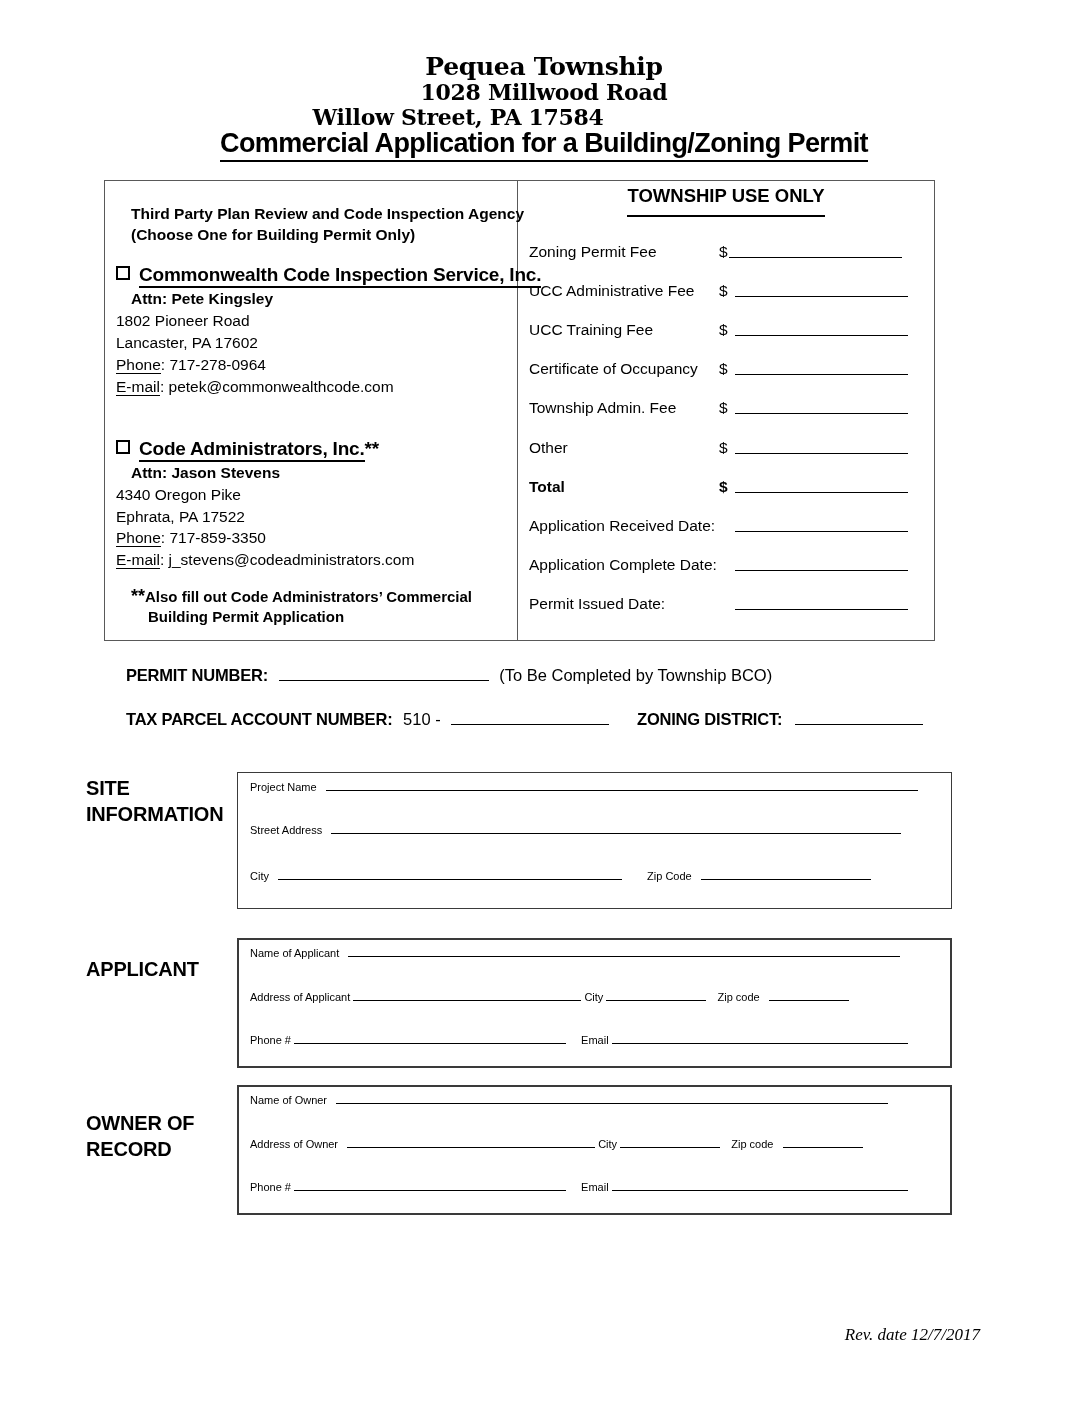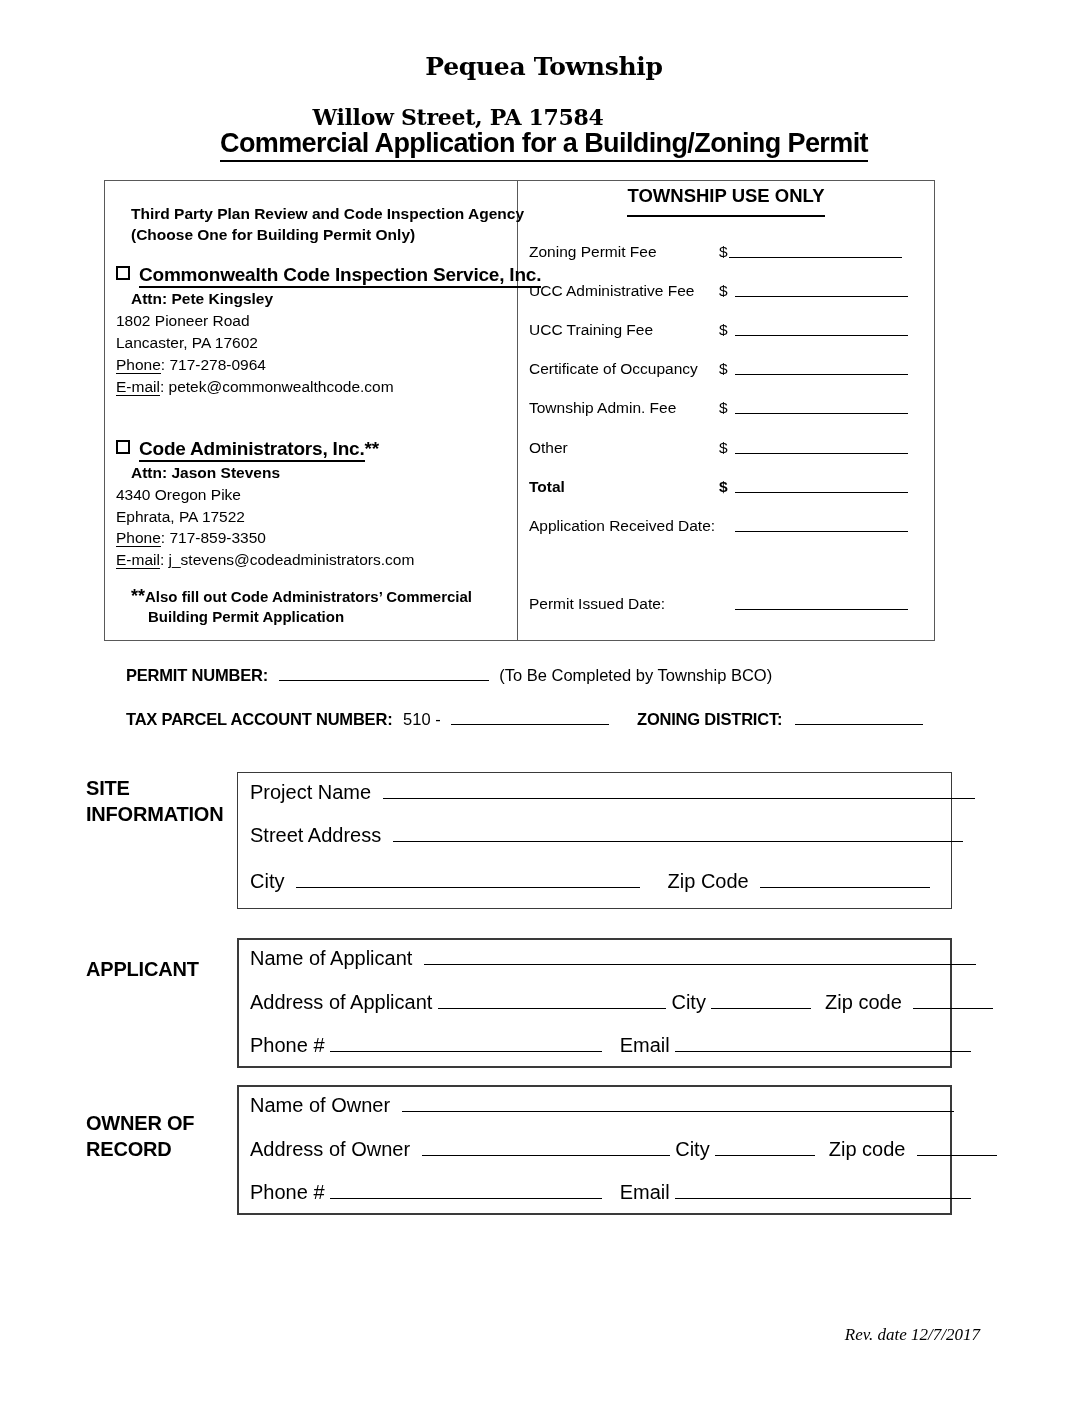--- a/index.html
+++ b/index.html
@@ -96,36 +96,37 @@
     position:absolute;
     border:2.2px solid #3a3a3a;
     box-sizing:border-box;
   }
   .sec-title {
     position:absolute;
     font-weight:bold; font-size:20px;
     letter-spacing:-0.2px;
     line-height:1.32;
   }
-  .fld { position:absolute; font-size:20px; white-space:nowrap; }
+  .fld { position:absolute; font-size:11px; white-space:nowrap; }
   .fld .blank { border-bottom:1.4px solid #000; }
 
   
   .footer {
     position:absolute; right:108px; top:1325px;
     font-family:"Liberation Serif", serif;
     font-style:italic; font-size:17px;
   }
 </style>
 </head>
 <body>
 
 <div class="page">
 
   <div class="hdr hdr-1">Pequea Township</div>
+  <div class="hdr hdr-2">1028 Millwood Road</div>
   <div class="hdr hdr-3">Willow Street, PA  17584</div>
   <div class="hdr-title"><span>Commercial Application for a Building/Zoning Permit</span></div>
 
   <div class="topbox"></div>
   <div class="topbox-divider"></div>
 
   <div class="lp lp-b" style="top:203px;">Third Party Plan Review and Code Inspection Agency</div>
   <div class="lp lp-b" style="top:224px;">(Choose One for Building Permit Only)</div>
 
   <div class="lp" style="top:262px;">
@@ -181,20 +182,24 @@
     <span class="fee-dollar">$</span>
     <span class="fee-line" style="left:206px; width:173px;"></span>
   </div>
   <div class="fee-row bold" style="top:478px;">
     <span class="fee-label">Total</span>
     <span class="fee-dollar">$</span>
     <span class="fee-line" style="left:206px; width:173px;"></span>
   </div>
   <div class="fee-row" style="top:517px;">
     <span class="fee-label">Application Received Date:</span>
+    <span class="fee-line" style="left:206px; width:173px;"></span>
+  </div>
+  <div class="fee-row" style="top:556px;">
+    <span class="fee-label">Application Complete Date:</span>
     <span class="fee-line" style="left:206px; width:173px;"></span>
   </div>
   <div class="fee-row" style="top:595px;">
     <span class="fee-label">Permit Issued Date:</span>
     <span class="fee-line" style="left:206px; width:173px;"></span>
   </div>
 
   <div class="midline" style="left:126px; top:666px;">
     <span class="strong-lbl">PERMIT NUMBER:</span>
     <span class="blank" style="width:210px; margin:0 6px;"></span>

